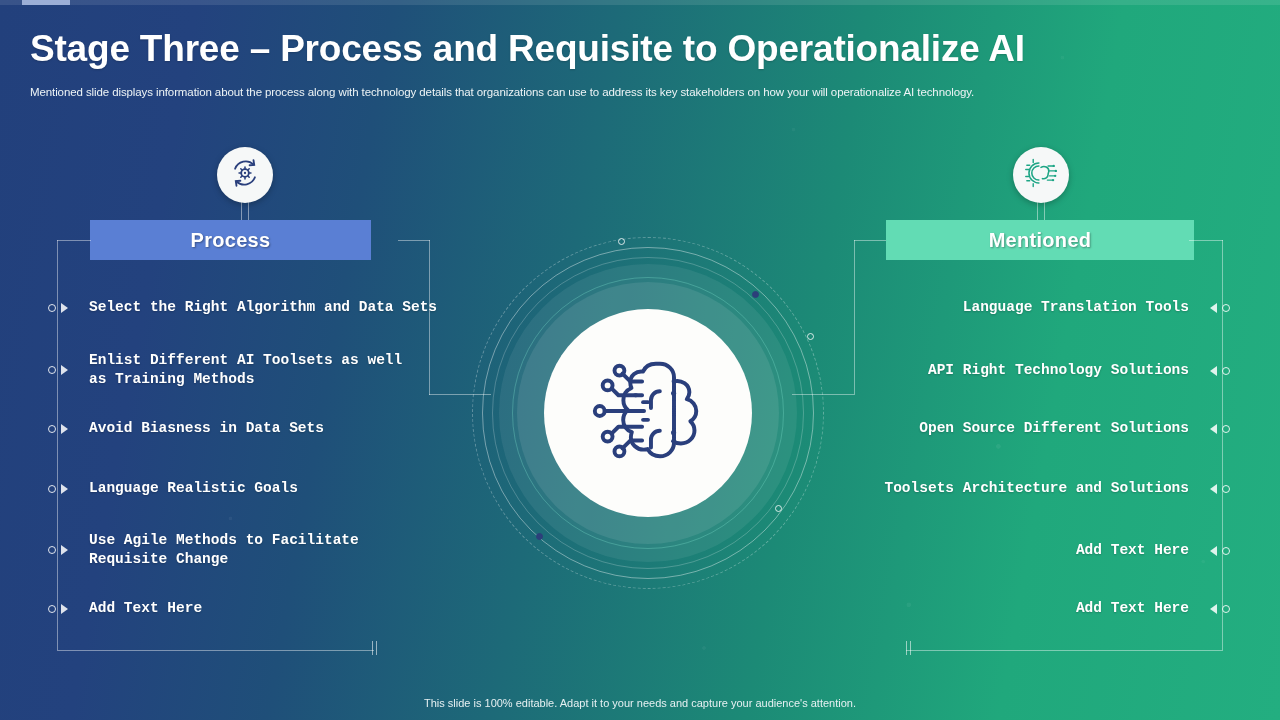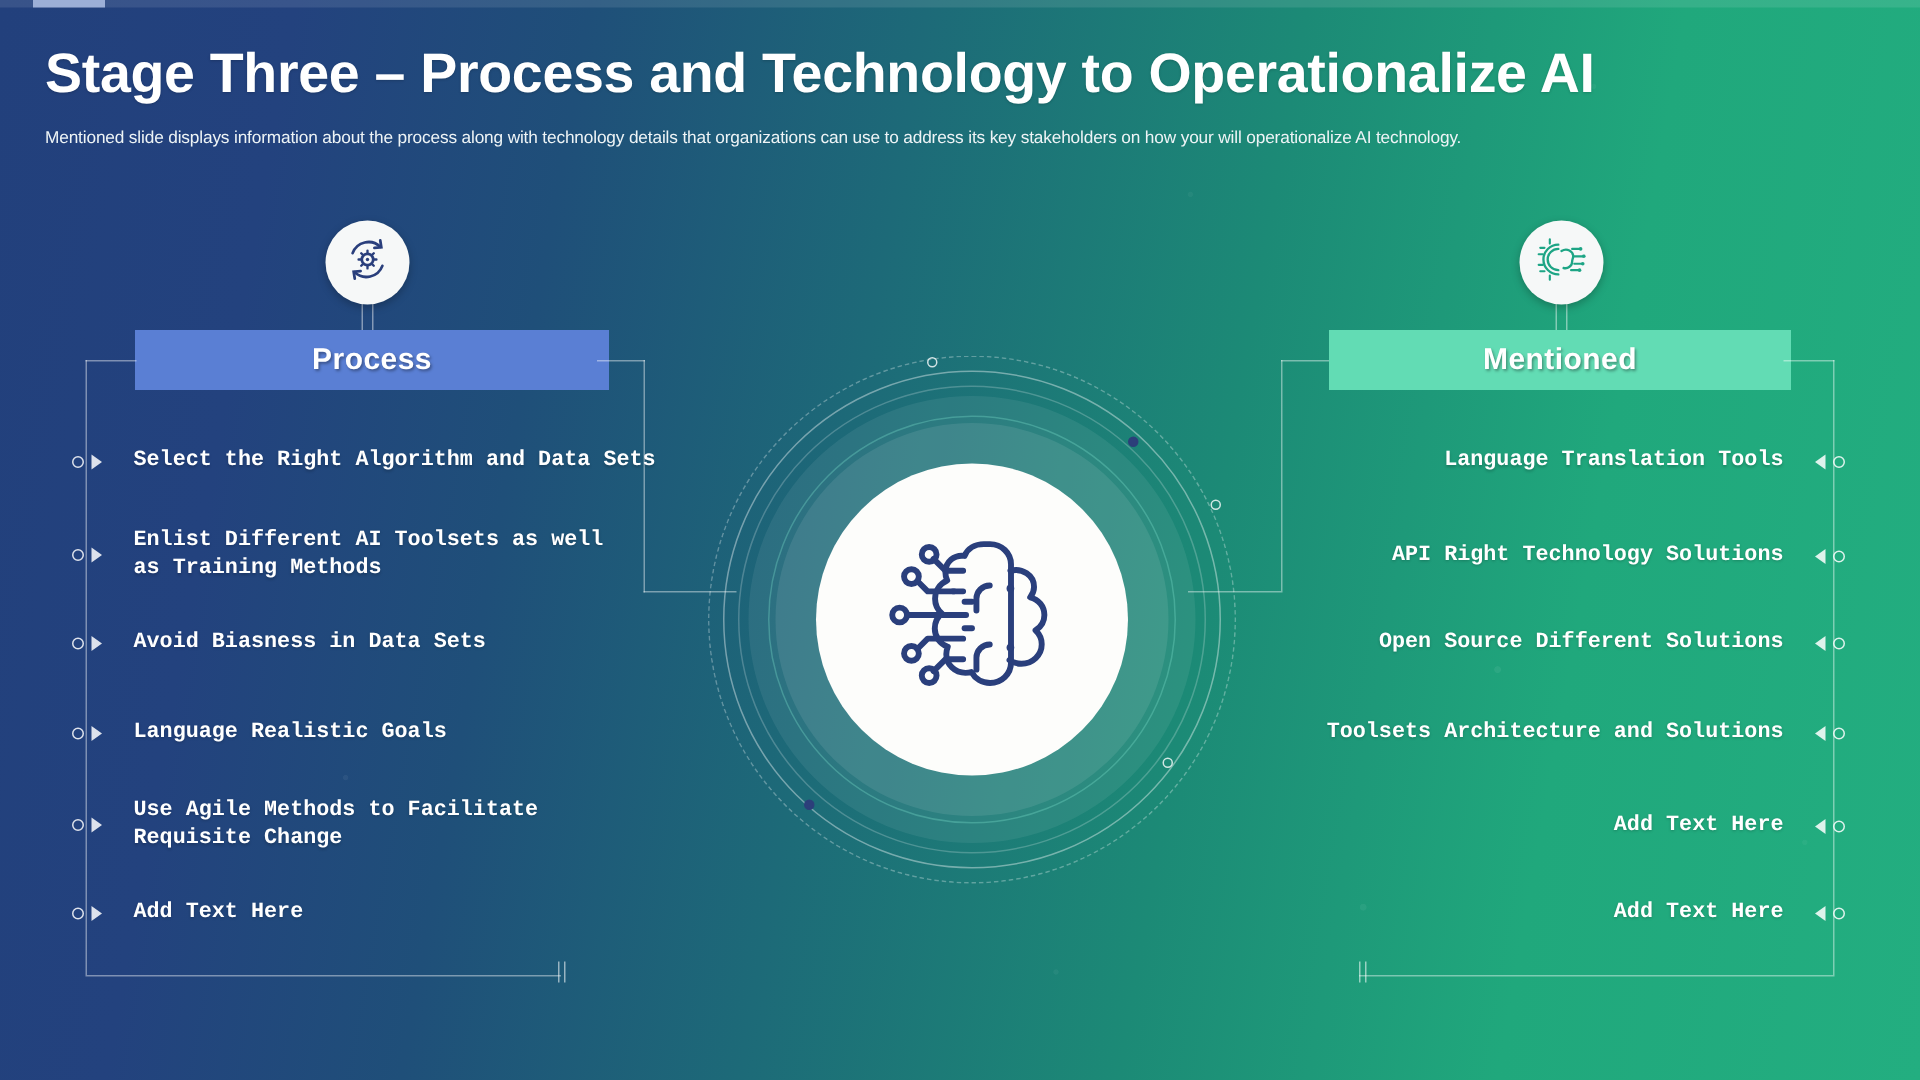--- a/index.html
+++ b/index.html
@@ -72,21 +72,21 @@
 
   
   .col-header {
     position: absolute; height: 40px;
     display: flex; align-items: center; justify-content: center;
     font-size: 20px; font-weight: bold; color: #ffffff;
     text-shadow: 1px 1px 2px rgba(0,0,0,.35);
     letter-spacing: .3px;
   }
   .header-process {
-    left: 90px; top: 220px; width: 316px;
+    left: 90px; top: 220px; width: 281px;
     background: #5a7fd4;
   }
   .header-technology {
     left: 886px; top: 220px; width: 308px;
     background: #62dcb4;
   }
 
   
   .rail { position: absolute; background: rgba(255,255,255,.42); }
   .rail-v { width: 1px; }
@@ -198,21 +198,21 @@
   }
 </style>
 </head>
 <body>
 
 <div id="slide">
   <div class="texture"></div>
   <div class="topbar"></div>
   <div class="topbar-accent"></div>
 
-  <div class="page-title">Stage Three – Process and Technology to Operationalize AI</div>
+  <div class="page-title">Stage Three – Process and Requisite to Operationalize AI</div>
   <div class="page-subtitle">Mentioned slide displays information about the process along with technology details that organizations can use to address its key stakeholders on how your will operationalize AI technology.</div>
 
   <div class="badge-stem stem-l1"></div>
   <div class="badge-stem stem-l2"></div>
   <div class="badge badge-left">
     <span>
       <svg width="34" height="34" viewBox="0 0 48 48" fill="none" stroke="#2a3f7c" stroke-width="2.6" stroke-linecap="round">
         <path d="M10 18 A16 16 0 0 1 36 12"></path>
         <path d="M38 30 A16 16 0 0 1 12 36"></path>
         <path d="M36 6 l1 6.5 -6.5 .5" fill="none"></path>
@@ -403,13 +403,14 @@
             <circle cx="41" cy="107" r="5"></circle>
             <path d="M58 50h-4" stroke-dasharray="1 9"></path>
           </g>
           <path d="M70 57h-6" stroke-dasharray="5 6"></path>
           <path d="M70 75h-6" stroke-dasharray="5 6"></path>
         </svg>
       </span>
     </div>
   </div>
 
+  <div class="footer">This slide is 100% editable.  Adapt it to your needs and capture your audience's attention.</div>
 </div>
 
 </body></html>

